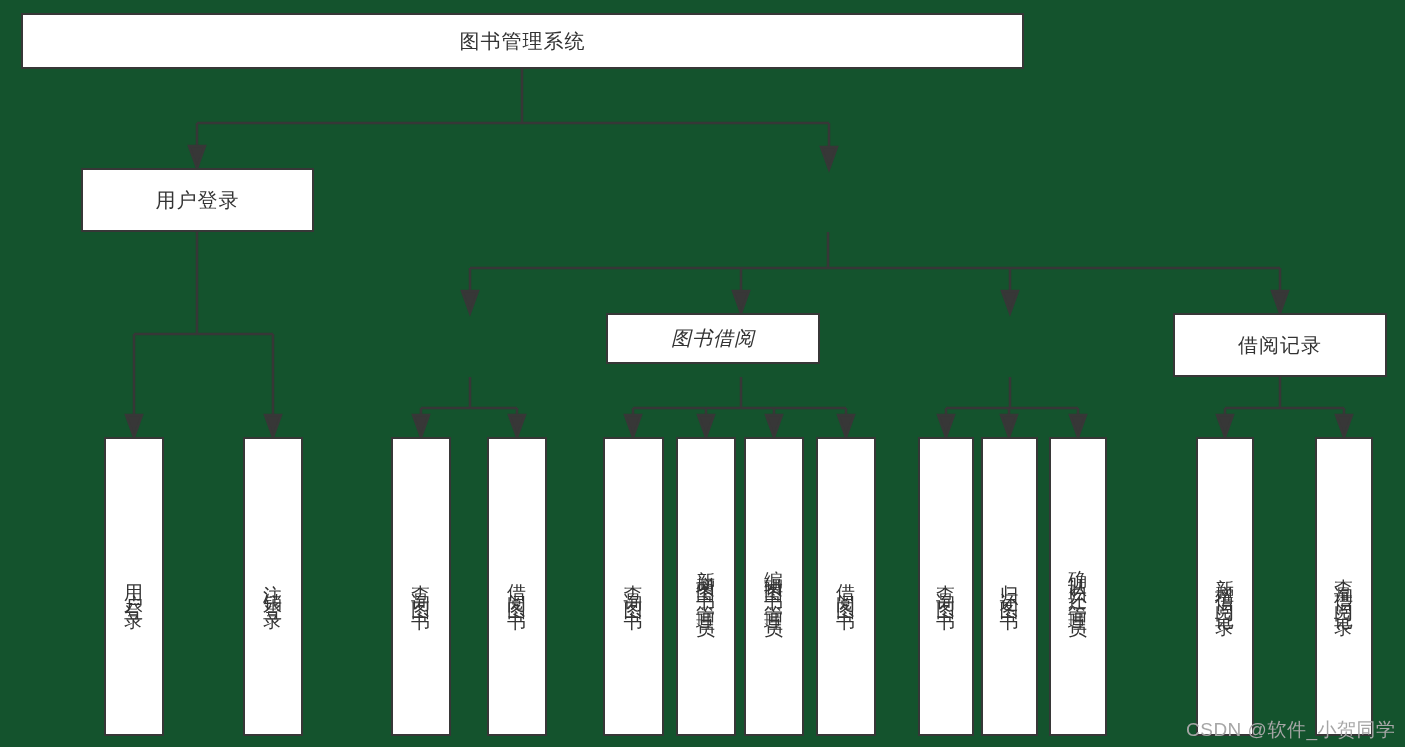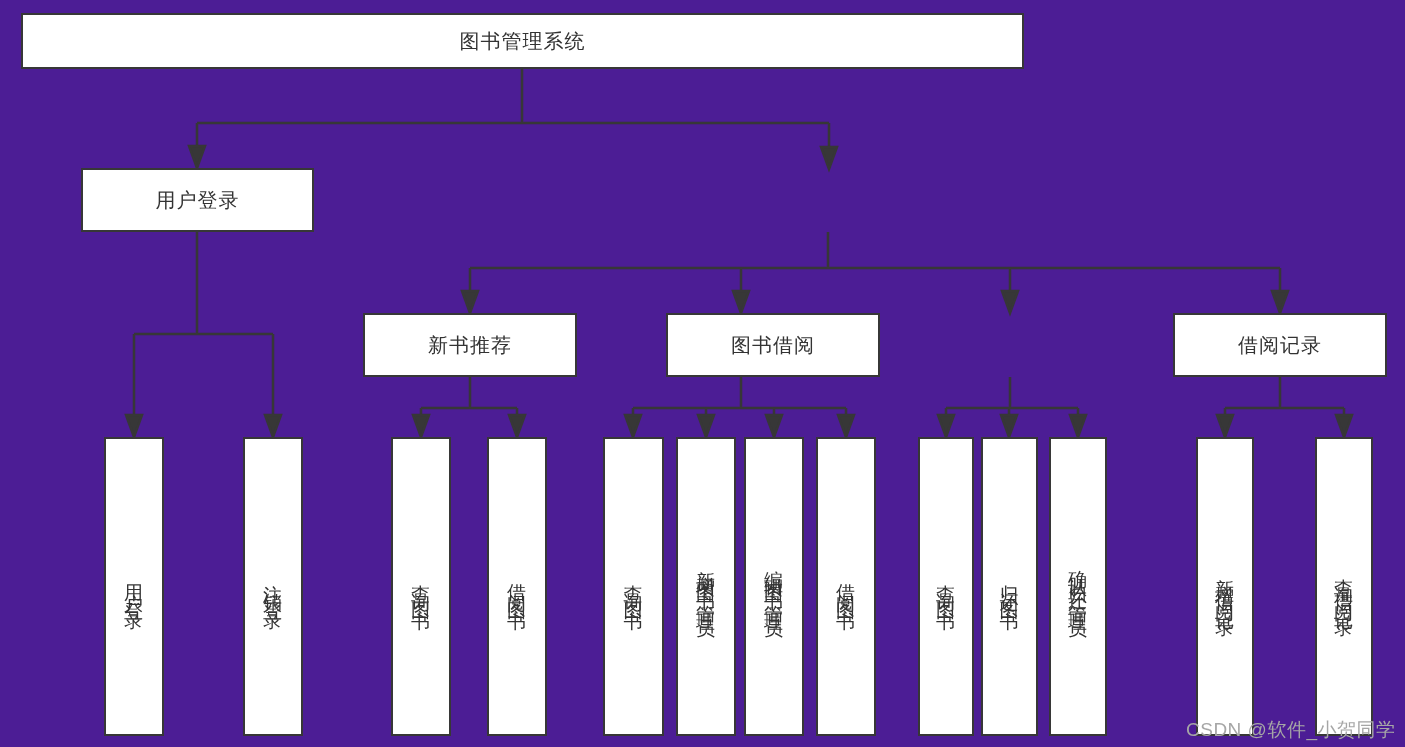--- a/index.html
+++ b/index.html
@@ -52,21 +52,21 @@
     top: 717px;
     z-index: 3;
     font-size: 19px;
     letter-spacing: 0.5px;
     white-space: nowrap;
   }
 </style>
 </head>
 <body>
 
-<div id="stage" style="color: rgb(51, 51, 51); background: #4c1d95;">
+<div id="stage" style="color: rgb(51, 51, 51); background: #14532d;">
 
   <svg id="wires" viewBox="0 0 1405 747" xmlns="http://www.w3.org/2000/svg">
     <g stroke="#373737" stroke-width="2.5" fill="#373737">
 
       <g>
         <path fill="none" d="M522 69 V123 M197 123 H829 M197 123 V148 M829 123 V149"></path>
         <polygon points="189,146 205,146 197,168"></polygon>
         <polygon points="821,147 837,147 829,169"></polygon>
       </g>
 
@@ -110,22 +110,21 @@
         <polygon points="1217,415 1233,415 1225,437"></polygon>
         <polygon points="1336,415 1352,415 1344,437"></polygon>
       </g>
     </g>
   </svg>
 
   <div class="node" style="left:21px; top:13px; width:1003px; height:56px;">图书管理系统</div>
 
   <div class="node" style="left:81px; top:168px; width:233px; height:64px;">用户登录</div>
 
-  <div class="node" style="left:363px; top:313px; width:214px; height:64px;">新书推荐</div>
-  <div class="node" style="left:666px; top:313px; width:214px; height:64px;">图书借阅</div>
+  <div class="node" style="left:606px; top:313px; width:214px; height:51px;font-style:italic;">图书借阅</div>
   <div class="node" style="left:1173px; top:313px; width:214px; height:64px;">借阅记录</div>
 
   <div class="vnode" style="left:104px; top:437px; width:60px; height:299px;">用户登录</div>
   <div class="vnode" style="left:243px; top:437px; width:60px; height:299px;">注销登录</div>
 
   <div class="vnode" style="left:391px; top:437px; width:60px; height:299px;">查询图书</div>
   <div class="vnode" style="left:487px; top:437px; width:60px; height:299px;">借阅图书</div>
 
   <div class="vnode" style="left:603px; top:437px; width:61px; height:299px;">查询图书</div>
   <div class="vnode" style="left:676px; top:437px; width:60px; height:299px; letter-spacing:7px;">新增图书（管理员）</div>

